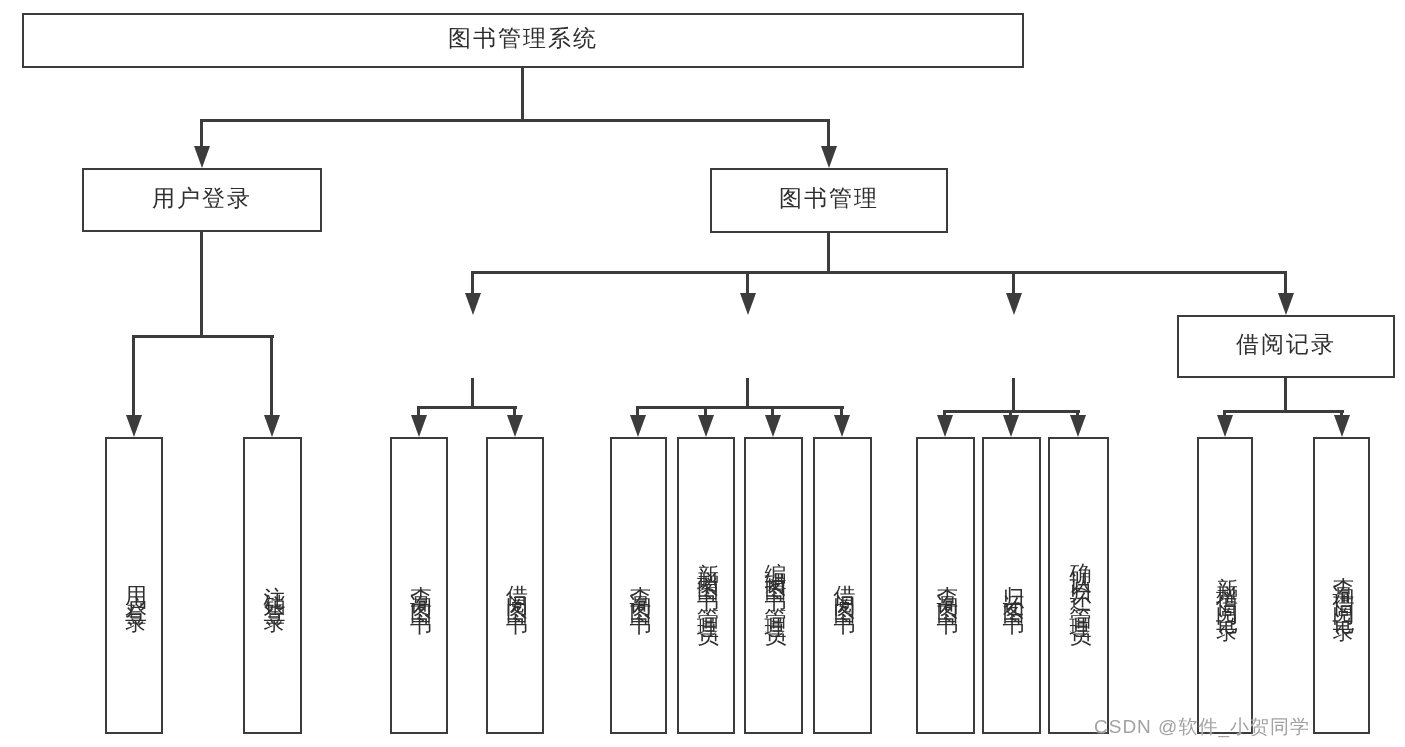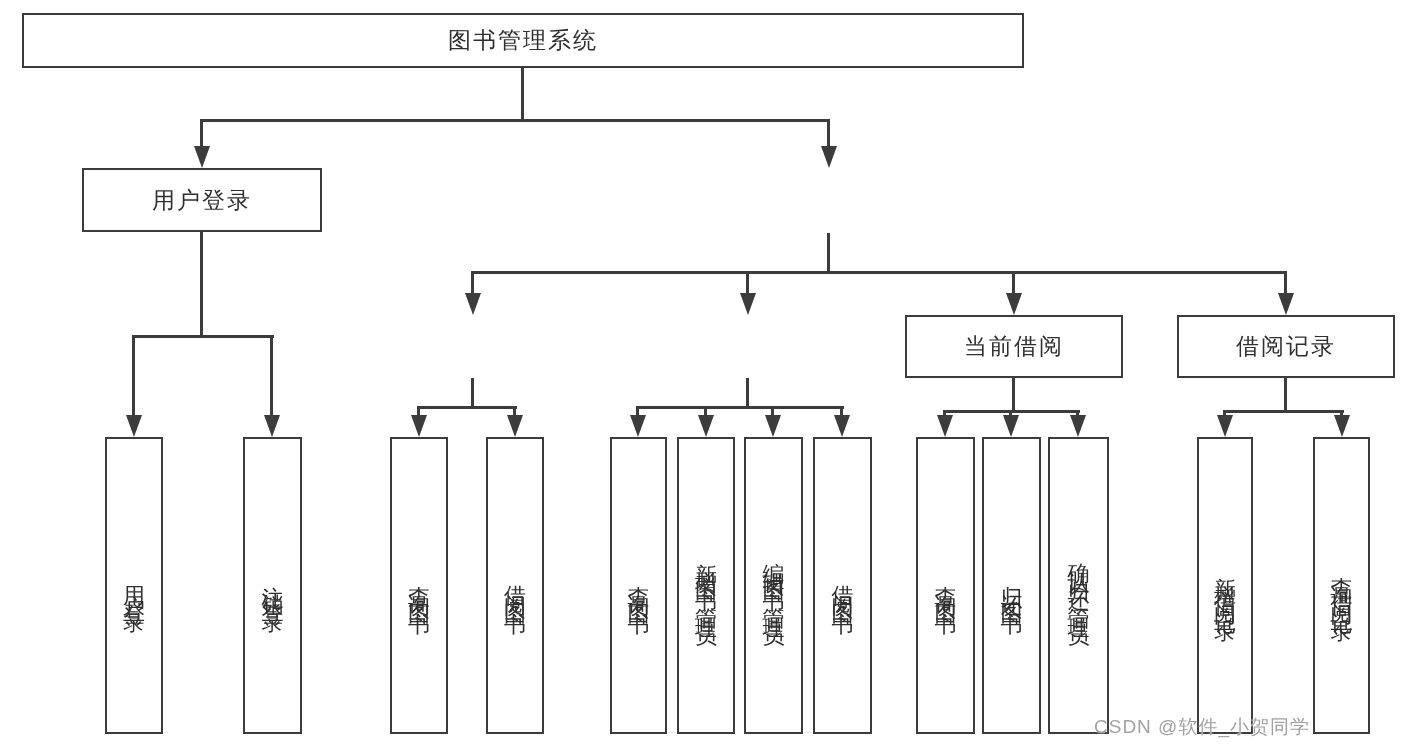--- a/index.html
+++ b/index.html
@@ -19,20 +19,21 @@
     border-left:8px solid transparent;
     border-right:8px solid transparent;
     border-top:22px solid #3c3c3c;
   }
   
   .node{
     position:absolute;box-sizing:border-box;
     background:#ffffff;border:2px solid #3c3c3c;
     display:flex;align-items:center;justify-content:center;
     color:#2f2f2f;
+    font-family:Liberation Mono, monospace;
   }
   .node .lbl{
     font-size:23px;letter-spacing:2px;line-height:1;
     color:#2f2f2f;white-space:nowrap;
   }
   .node.v .lbl{
     writing-mode:vertical-rl;text-orientation:mixed;
     font-size:22px;letter-spacing:9px;line-height:1;
     white-space:nowrap;
   }
@@ -104,24 +105,24 @@
   <div class="ah" style="left:1217px;top:415px"></div>
   <div class="ah" style="left:1334px;top:415px"></div>
 
   <div class="node" style="left:22px;top:13px;width:1002px;height:55px">
     <span class="lbl">图书管理系统</span>
   </div>
 
   <div class="node" style="left:82px;top:168px;width:240px;height:64px">
     <span class="lbl">用户登录</span>
   </div>
+  <div class="node" style="left:710px;top:168px;width:238px;height:65px">
+    <span class="lbl">图书管理</span>
+  </div>
 
-  <div class="node" style="left:905px;top:315px;width:218px;height:63px">
-    <span class="lbl">当前借阅</span>
-  </div>
   <div class="node" style="left:1177px;top:315px;width:218px;height:63px">
     <span class="lbl">借阅记录</span>
   </div>
 
   <div class="node v" style="left:105px;top:437px;width:58px;height:297px">
     <span class="lbl">用户登录</span>
   </div>
   <div class="node v" style="left:243px;top:437px;width:59px;height:297px">
     <span class="lbl">注销登录</span>
   </div>

